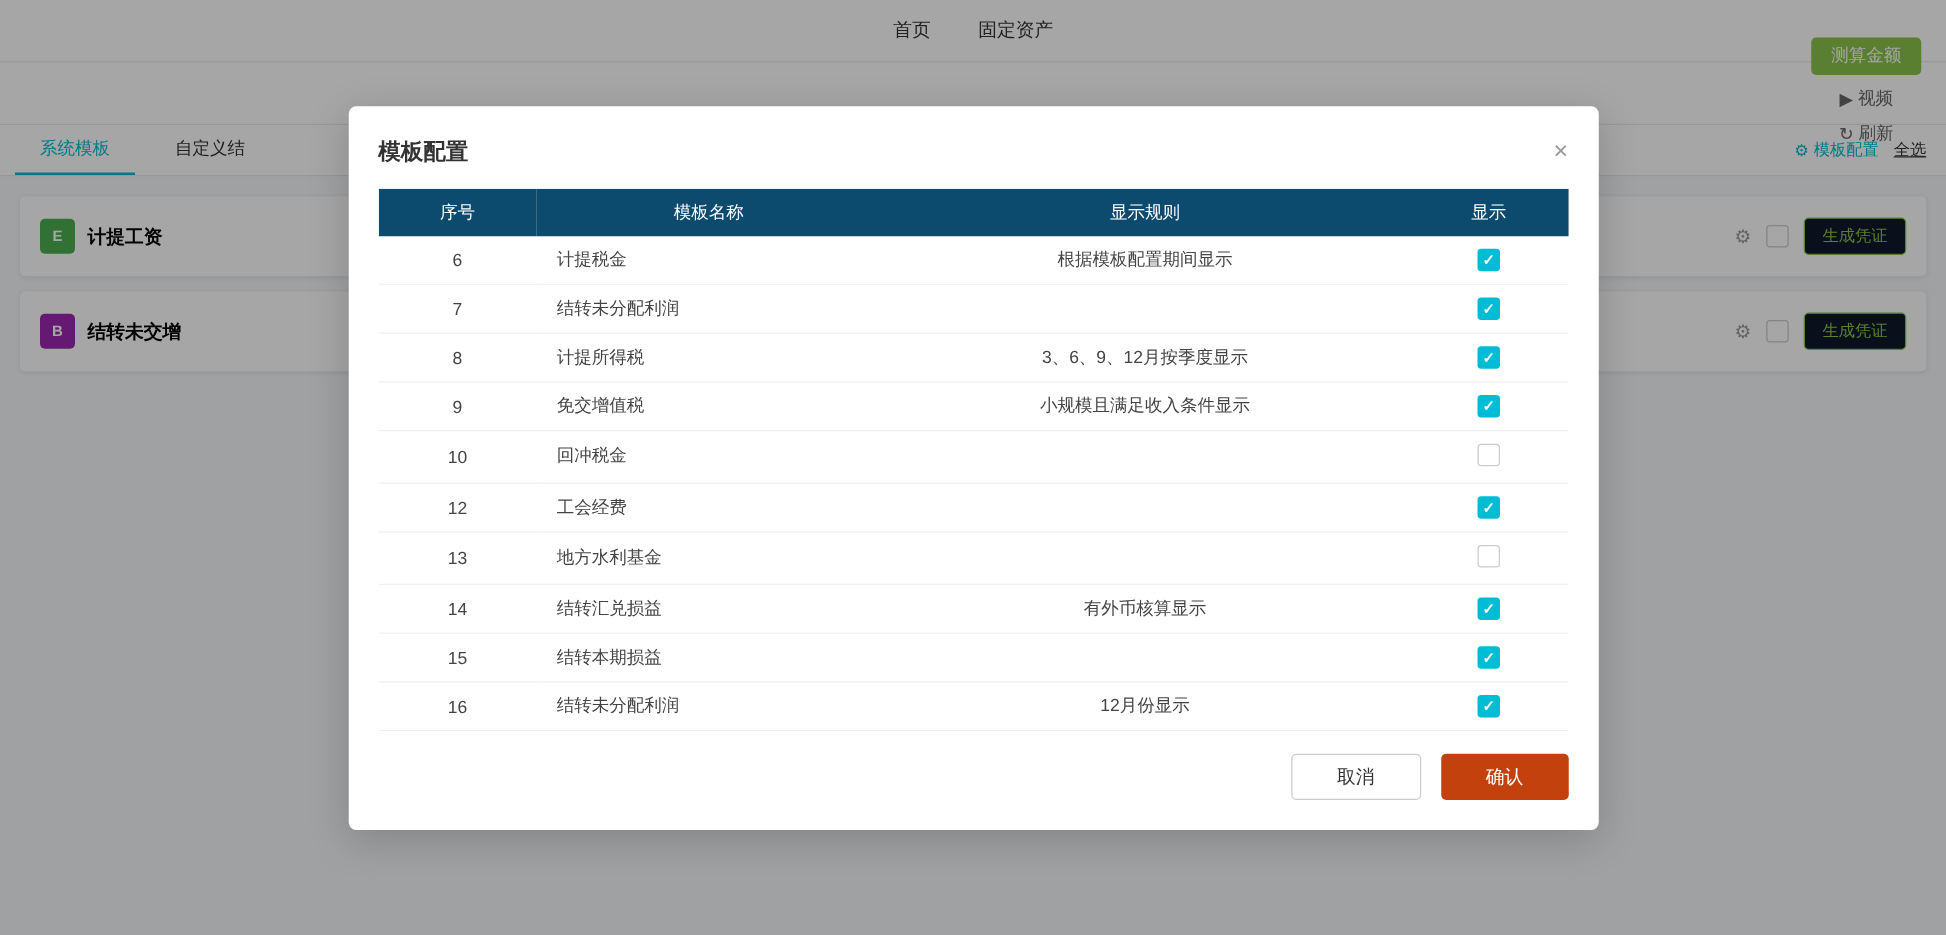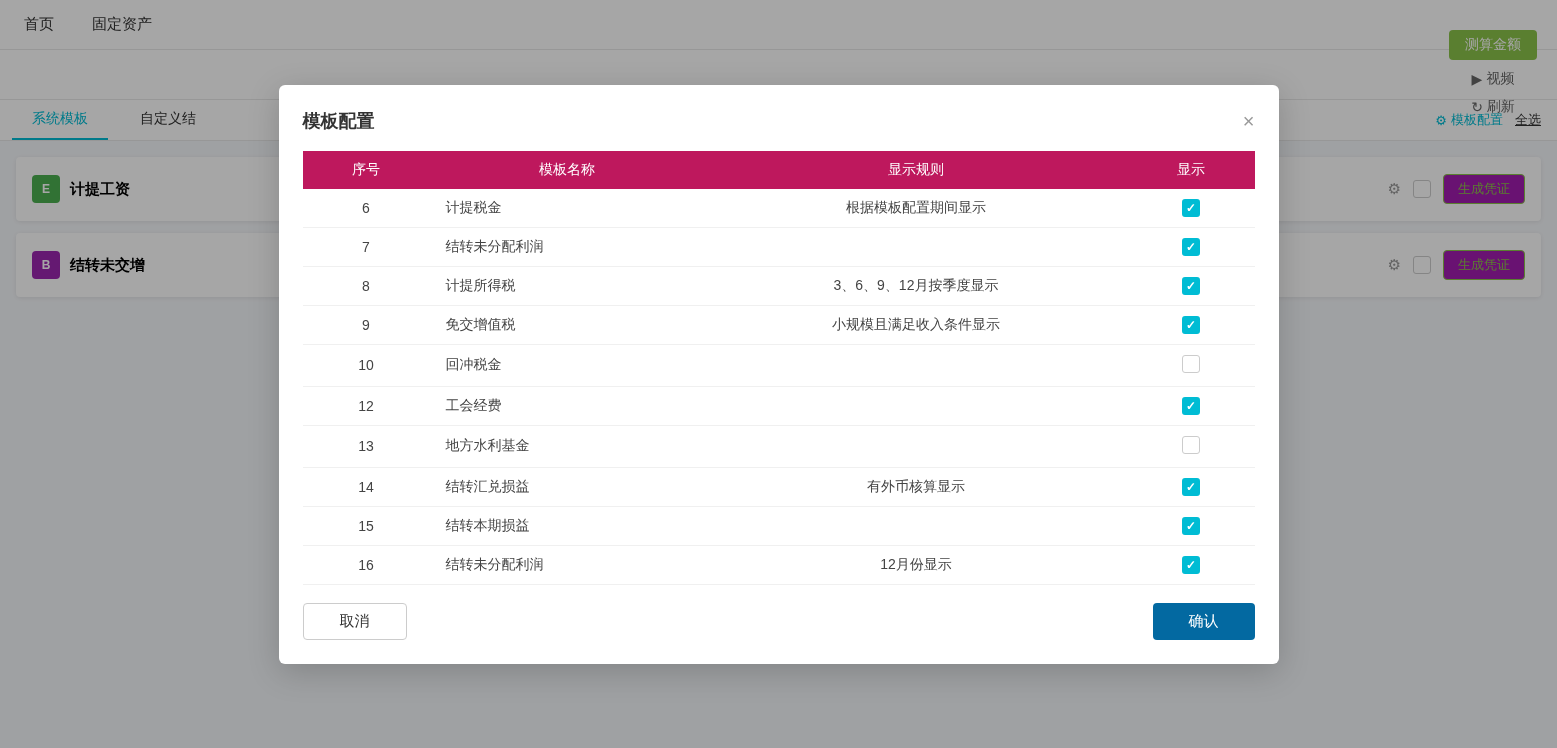--- a/index.html
+++ b/index.html
@@ -24,20 +24,21 @@
 
     
     .top-nav {
       background: #fff;
       height: 50px;
       display: flex;
       align-items: center;
       padding: 0 20px;
       gap: 30px;
       border-bottom: 1px solid #e8e8e8;
+      justify-content: center;
     }
     .nav-item {
       font-size: 15px;
       color: #333;
       cursor: pointer;
       padding: 0 4px;
     }
 
     
     .toolbar {
@@ -147,21 +148,21 @@
       color: #333;
     }
     .card-right {
       display: flex;
       align-items: center;
       gap: 12px;
     }
     .btn-generate {
       border: 1px solid #8bc34a;
       color: #8bc34a;
-      background: #a21caf;
+      background: #0f172a;
       border-radius: 4px;
       padding: 5px 14px;
       font-size: 13px;
       cursor: pointer;
     }
 
     
     .overlay {
       position: absolute;
       top: 0; left: 0;
@@ -205,21 +206,21 @@
       line-height: 1;
     }
 
     
     .modal-table {
       width: 100%;
       border-collapse: collapse;
       flex: 1;
     }
     .modal-table thead tr {
-      background: #be185d;
+      background: #0c4a6e;
       color: #fff;
     }
     .modal-table thead th {
       padding: 10px 16px;
       text-align: center;
       font-weight: 500;
       font-size: 14px;
     }
     .modal-table tbody tr {
       border-bottom: 1px solid #f0f0f0;
@@ -273,37 +274,37 @@
       width: 8px;
     }
     .table-scroll::-webkit-scrollbar-thumb {
       background: #ccc;
       border-radius: 4px;
     }
 
     
     .modal-footer {
       display: flex;
-      justify-content: space-between;
+      justify-content: flex-end;
       gap: 16px;
       margin-top: 18px;
     }
     .btn-cancel {
       border: 1px solid #ccc;
       color: #333;
       background: #fff;
       border-radius: 4px;
       padding: 8px 36px;
       font-size: 15px;
       cursor: pointer;
     }
     .btn-confirm {
       border: none;
       color: #fff;
-      background: #0369a1;
+      background: #c2410c;
       border-radius: 4px;
       padding: 8px 36px;
       font-size: 15px;
       cursor: pointer;
     }
 
     
     .right-tools {
       display: flex;
       align-items: center;

